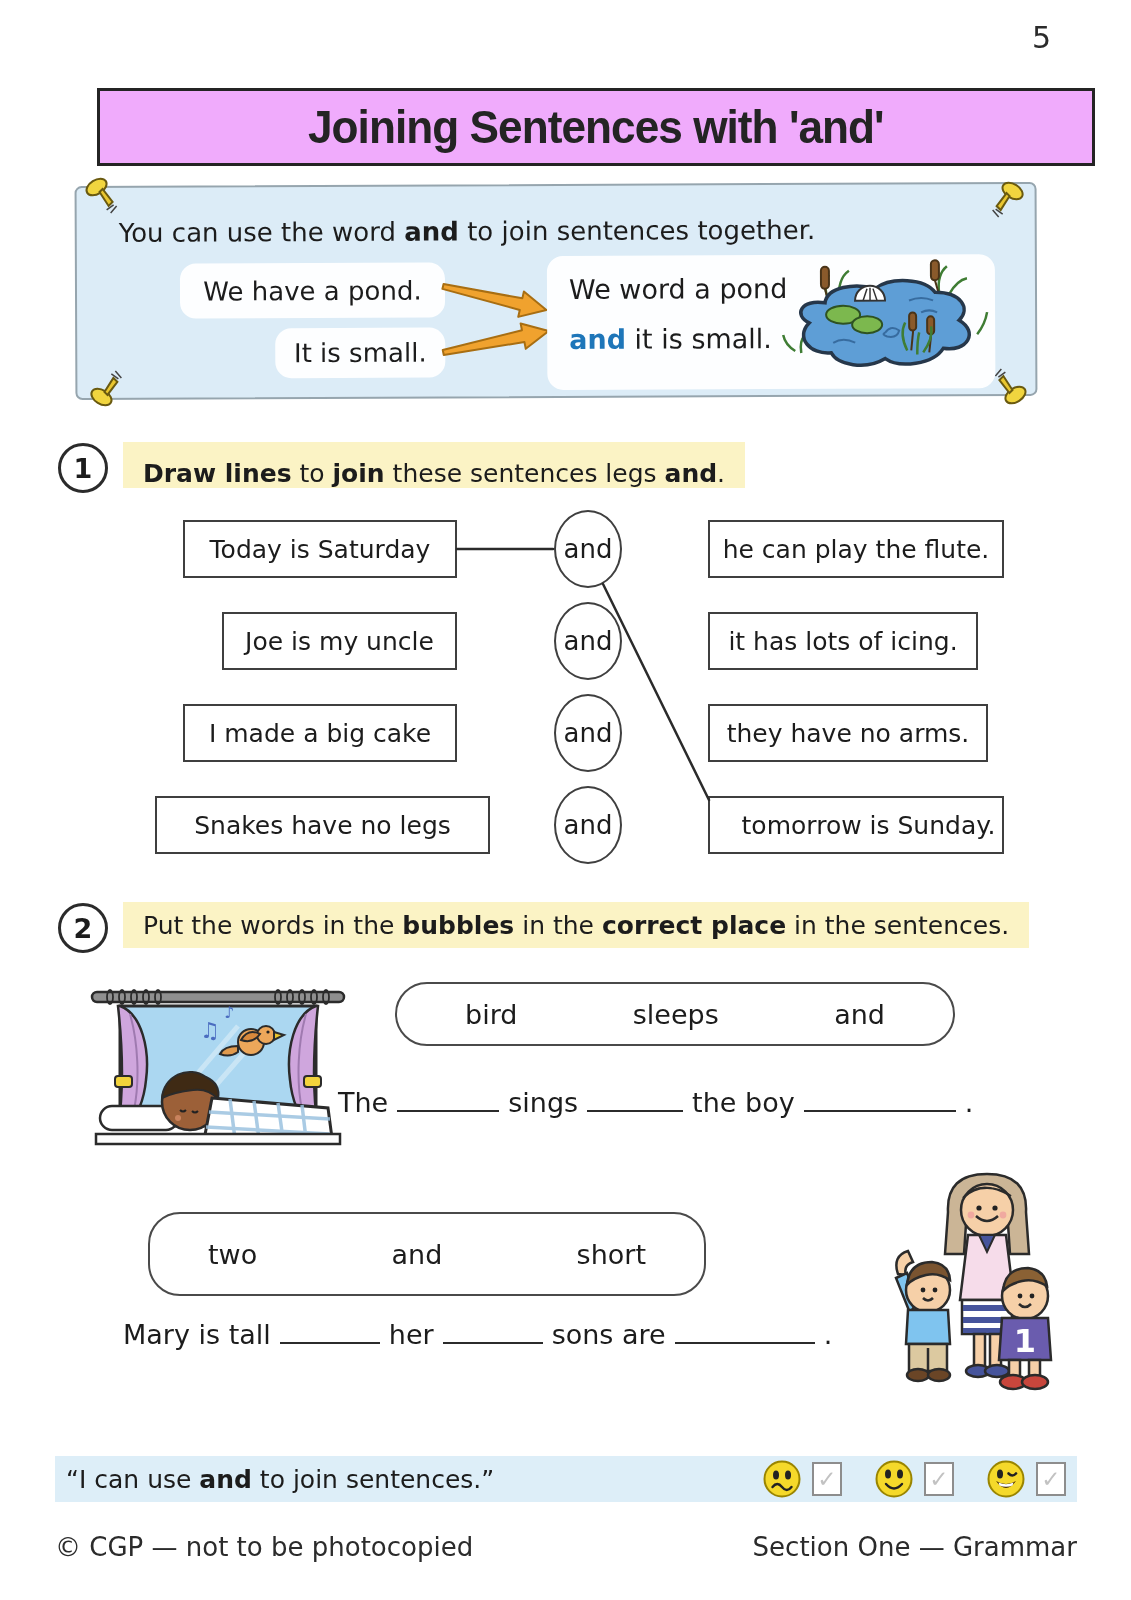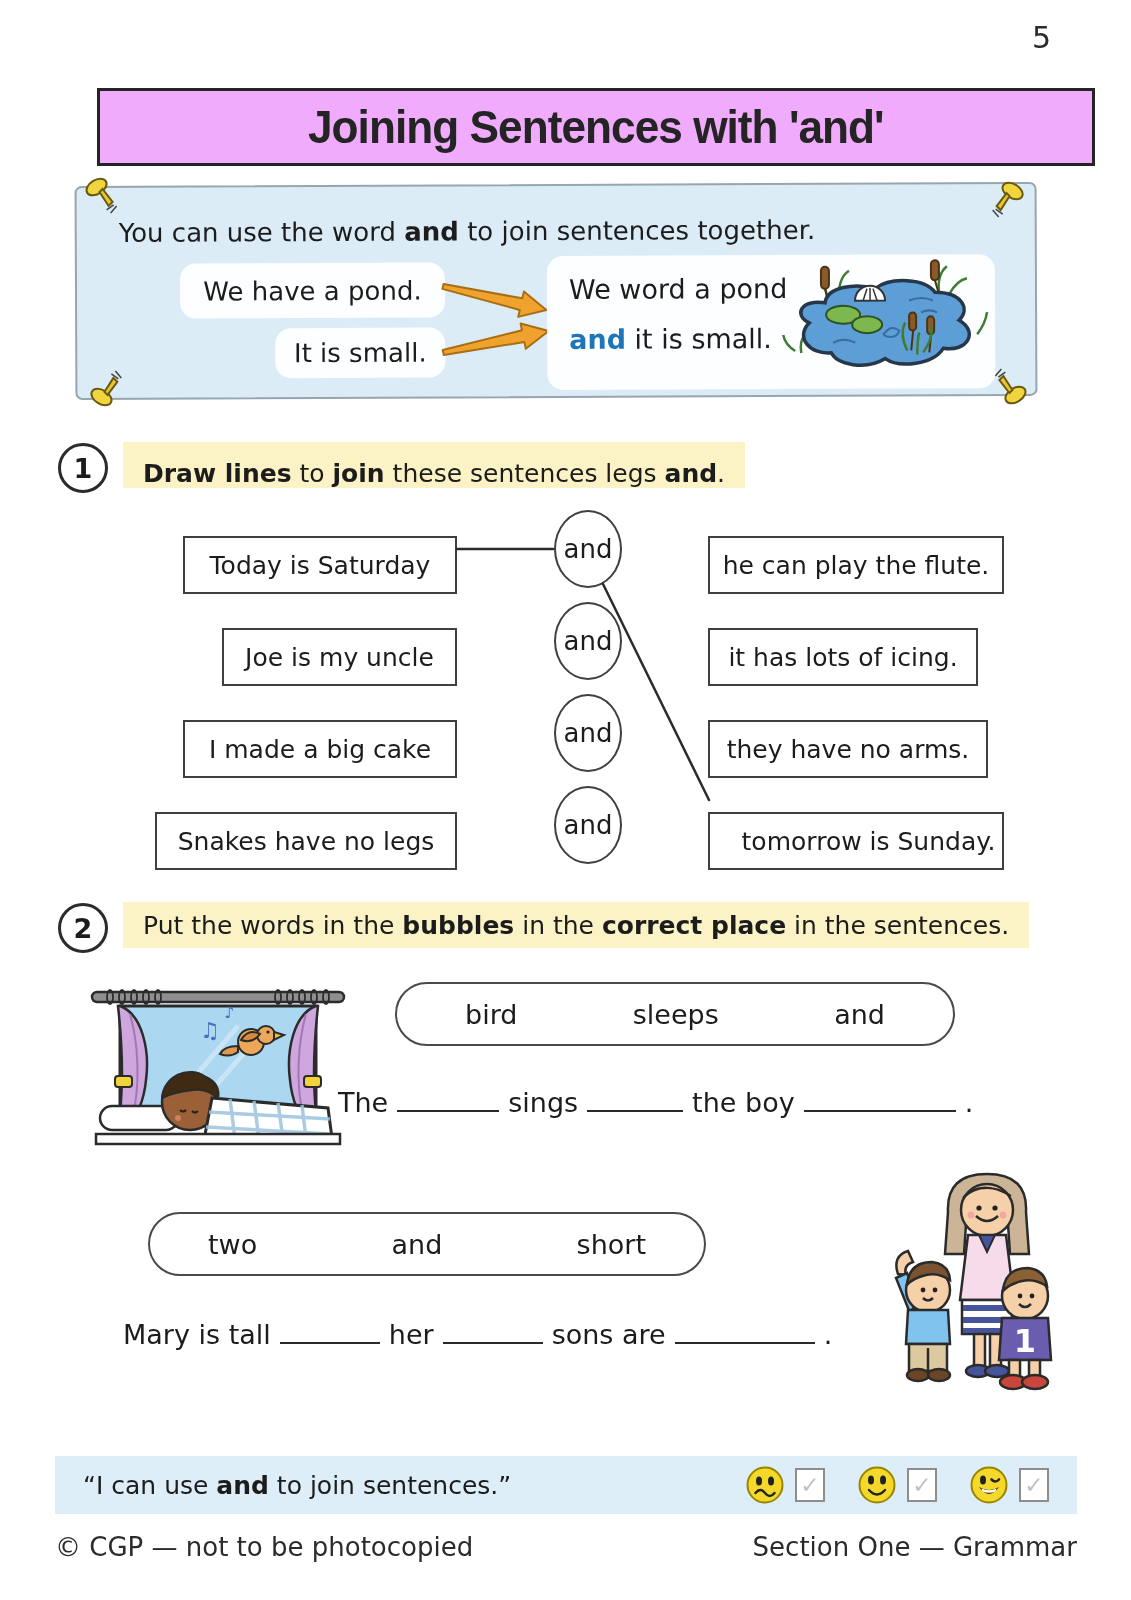--- a/index.html
+++ b/index.html
@@ -44,53 +44,53 @@
   #q1-circle{left:58px;top:443px;}
   #q2-circle{left:58px;top:903px;}
   .instruction{position:absolute;background:#fbf3c5;height:46px;display:flex;align-items:center;
     padding:0 20px;font-size:25px;white-space:pre;}
   #q1-instr{left:123px;top:442px;align-items:flex-end;}
   #q2-instr{left:123px;top:902px;}
   .b{font-weight:bold;}
 
   
   .match-box{position:absolute;background:#fff;border:2px solid #3f3f3f;box-sizing:border-box;
-    display:flex;align-items:center;justify-content:center;font-size:25px;margin-top:16px;}
+    display:flex;align-items:center;justify-content:center;font-size:25px;}
   #q1-l1{left:183px;top:520px;width:274px;height:58px;}
   #q1-l2{left:222px;top:612px;width:235px;height:58px;}
   #q1-l3{left:183px;top:704px;width:274px;height:58px;}
-  #q1-l4{left:155px;top:796px;width:302px;height:58px;}
+  #q1-l4{left:155px;top:796px;width:335px;height:58px;}
   #q1-r1{left:708px;top:520px;width:296px;height:58px;}
   #q1-r2{left:708px;top:612px;width:270px;height:58px;}
   #q1-r3{left:708px;top:704px;width:280px;height:58px;}
   #q1-r4{left:708px;top:796px;width:296px;height:58px;padding-left:25px;}
   .and-circle{position:absolute;left:554px;width:68px;height:78px;background:#fff;
     border:2px solid #3f3f3f;border-radius:50%;box-sizing:border-box;
     display:flex;align-items:center;justify-content:center;font-size:26px;}
   #q1-c1{top:510px;} #q1-c2{top:602px;} #q1-c3{top:694px;} #q1-c4{top:786px;}
   #join-lines{left:0;top:0;pointer-events:none;}
 
   
   .bubble{position:absolute;background:#fff;border:2px solid #4a4a4a;border-radius:32px;
     box-sizing:border-box;display:flex;align-items:center;justify-content:space-between;font-size:27px;}
   #bubble1{left:395px;top:982px;width:560px;height:64px;padding:0 68px;}
-  #bubble2{left:148px;top:1212px;width:558px;height:64px;padding:0 58px;}
+  #bubble2{left:148px;top:1212px;width:558px;height:84px;padding:0 58px;}
   .sentence{position:absolute;font-size:27px;white-space:pre;}
   #sentence1{left:338px;top:1082px;}
   #sentence2{left:123px;top:1314px;}
   .blank{display:inline-block;border-bottom:2.5px solid #2b2b2b;height:1.02em;margin:0 9px;}
   .blank.w1{width:102px;} .blank.w2{width:96px;} .blank.w3{width:152px;}
   .blank.m1{width:100px;} .blank.m2{width:100px;} .blank.m3{width:140px;}
 
   #boy-illustration{left:88px;top:980px;}
   #family-illustration{left:882px;top:1168px;}
 
   
-  #review-bar{left:55px;top:1456px;width:1022px;height:58px;background:#ddeef8;
-    box-sizing:border-box;display:flex;align-items:center;padding:0 28px;}
+  #review-bar{left:55px;top:1456px;width:1022px;height:46px;background:#ddeef8;
+    box-sizing:border-box;display:flex;align-items:center;padding:0 11px;}
   #review-text{font-size:25px;flex:1;white-space:pre;}
   #review-faces{display:flex;align-items:center;gap:32px;}
   .face-group{display:flex;align-items:center;gap:10px;}
   .checkbox{width:30px;height:34px;background:#fff;border:2px solid #8d8d8d;box-sizing:border-box;
     display:flex;align-items:center;justify-content:center;font-size:23px;color:#c2c2c2;}
 </style>
 </head>
 <body>
 
 <div id="page">

